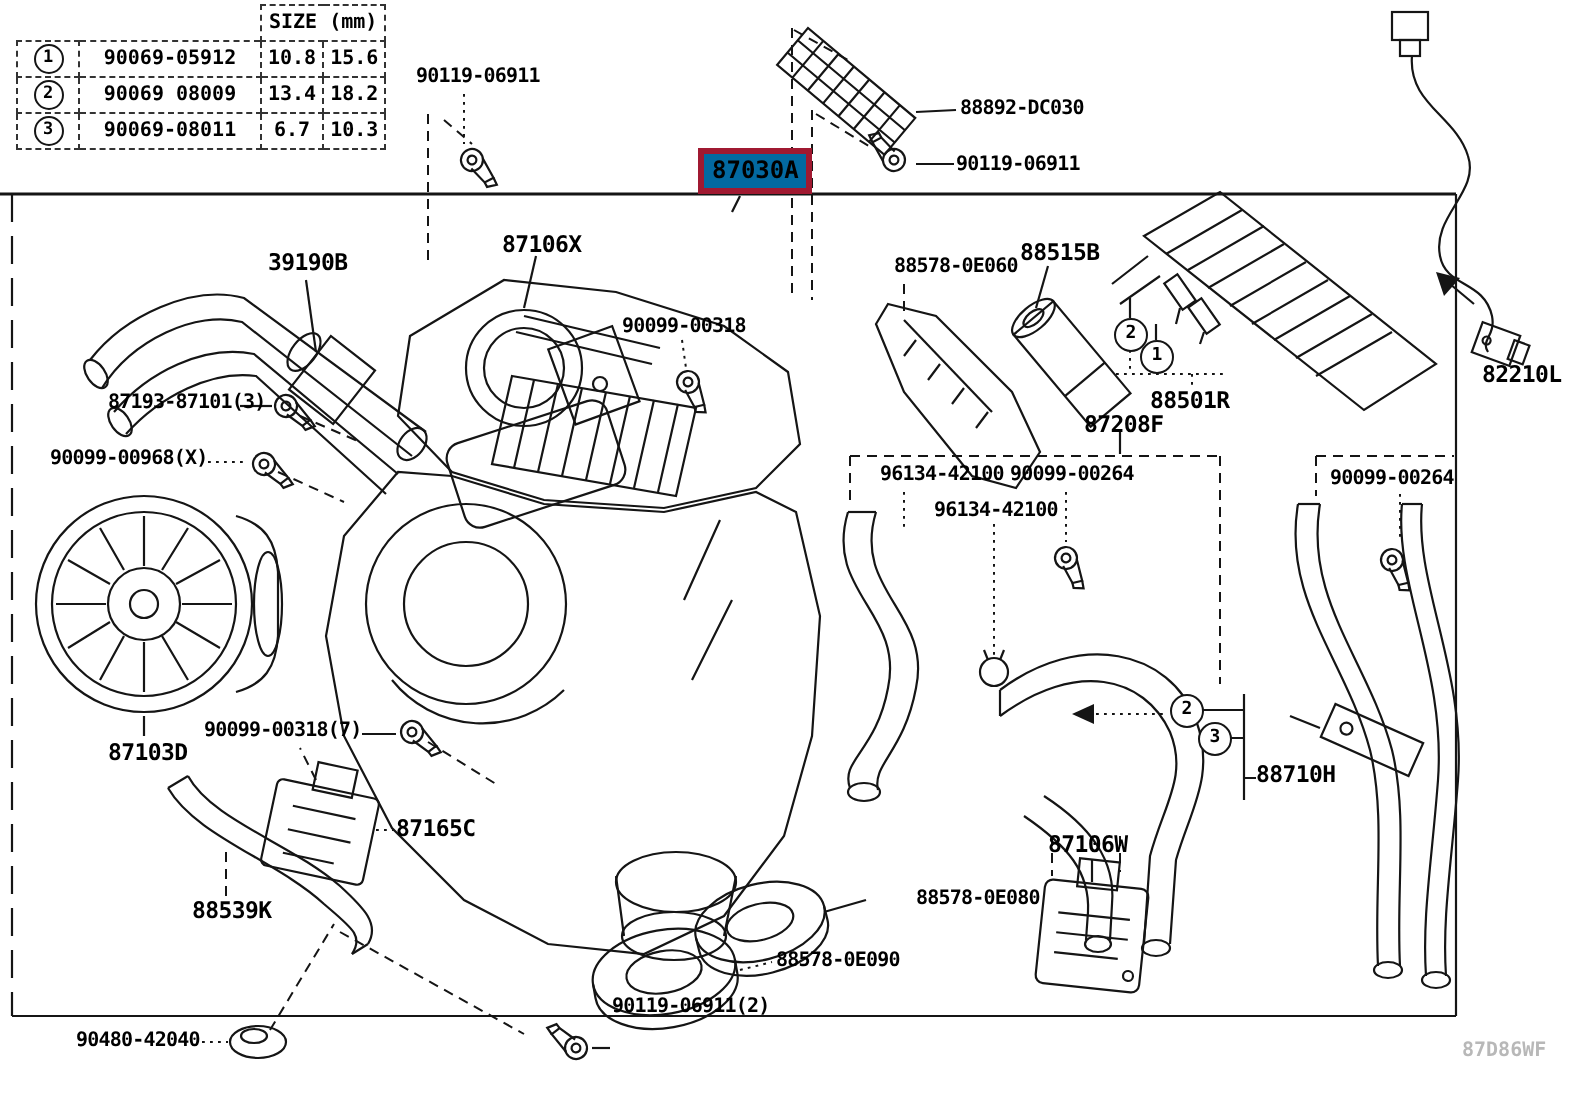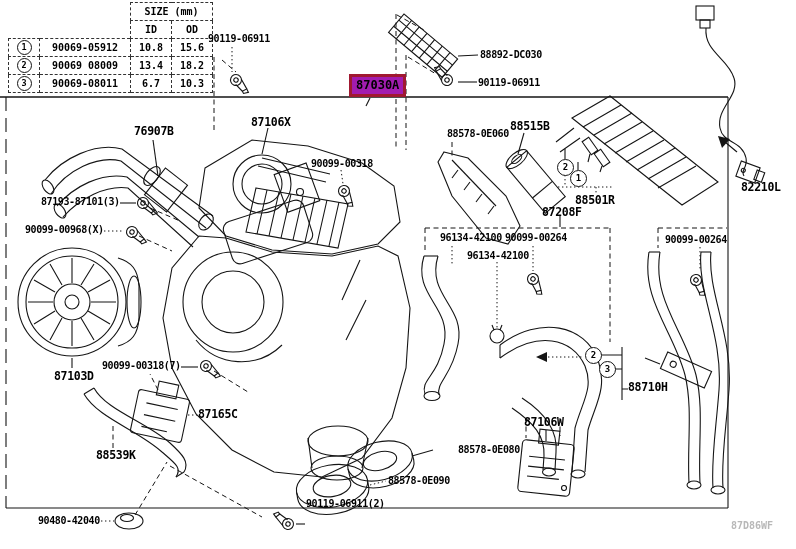--- a/index.html
+++ b/index.html
@@ -6,21 +6,21 @@
   #stage{position:relative;width:796px;height:549px;background:#fff;overflow:hidden;
          font-family:"DejaVu Sans Mono",monospace;}
   #art{position:absolute;left:0;top:0;z-index:1;}
   .s{fill:none;stroke:#151515;stroke-width:1.1;}
   .s2{fill:none;stroke:#151515;stroke-width:1.5;}
   .d{fill:none;stroke:#151515;stroke-width:1;stroke-dasharray:5 3.5;}
   .t{fill:none;stroke:#151515;stroke-width:1;stroke-dasharray:1.4 2.6;}
   .lbl{position:absolute;font-weight:bold;font-size:10px;letter-spacing:-0.4px;
        white-space:nowrap;color:#000;z-index:3;line-height:12px;}
   .lg{font-size:11.5px;letter-spacing:-0.3px;}
-  .hl{position:absolute;left:349px;top:74px;border:3px solid #a01931;background:#a21caf;
+  .hl{position:absolute;left:349px;top:74px;border:3px solid #a01931;background:#0369a1;
       padding:1px 4px 2px 4px;font-weight:bold;font-size:12px;letter-spacing:0;
       color:#000;z-index:4;line-height:14px;}
   .wm{position:absolute;left:731px;top:520px;font-size:10px;font-weight:bold;
       color:#b8b8b8;z-index:2;letter-spacing:0;}
   .callout{position:absolute;width:15px;height:15px;border:1.4px solid #151515;
       border-radius:50%;background:#fff;z-index:3;font-size:9px;font-weight:bold;
       display:flex;align-items:center;justify-content:center;line-height:15px;}
   table.size{position:absolute;left:8px;top:2px;border-collapse:collapse;z-index:3;
       font-size:10px;font-weight:bold;color:#000;background:transparent;}
   table.size td{border:1px dashed #333;padding:0 3px;text-align:center;height:17px;}
@@ -275,26 +275,20 @@
     <path class="s" d="M725,142 L737,152"></path>
   </g>
 </svg>
 
 <table class="size">
   <tbody>
         <tr>
     <td class="nb nc"></td>
           <td class="nb pn"></td>
     <td colspan="2">SIZE (mm)</td>
-  </tr>
-  <tr>
-    <td class="nb"></td>
-          <td class="nb"></td>
-    <td class="vc">ID</td>
-    <td class="vc">OD</td>
   </tr>
   <tr>
     <td class="nc"><span class="cnum">1</span></td>
     <td class="pn">90069-05912</td>
     <td>10.8</td>
     <td>15.6</td>
   </tr>
   <tr>
     <td class="nc"><span class="cnum">2</span></td>
     <td class="pn">90069 08009</td>
@@ -308,29 +302,29 @@
     <td>10.3</td>
   </tr>
 </tbody>
     </table>
 
 <div class="hl">87030A</div>
 
 <div class="lbl" style="left:208px;top:33px">90119-06911</div>
 <div class="lbl" style="left:480px;top:49px">88892-DC030</div>
 <div class="lbl" style="left:478px;top:77px">90119-06911</div>
-<div class="lbl lg" style="left:134px;top:125px">76907B</div>
+<div class="lbl lg" style="left:134px;top:125px">39190B</div>
 <div class="lbl lg" style="left:251px;top:116px">87106X</div>
 <div class="lbl" style="left:311px;top:158px">90099-00318</div>
 <div class="lbl" style="left:447px;top:128px">88578-0E060</div>
 <div class="lbl lg" style="left:510px;top:120px">88515B</div>
 <div class="lbl lg" style="left:575px;top:194px">88501R</div>
 <div class="lbl lg" style="left:542px;top:206px">87208F</div>
 <div class="lbl lg" style="left:741px;top:181px">82210L</div>
-<div class="lbl" style="left:41px;top:196px">87193-87101(3)</div>
+<div class="lbl" style="left:54px;top:196px">87193-87101(3)</div>
 <div class="lbl" style="left:25px;top:224px">90099-00968(X)</div>
 <div class="lbl" style="left:440px;top:232px">96134-42100</div>
 <div class="lbl" style="left:505px;top:232px">90099-00264</div>
 <div class="lbl" style="left:467px;top:250px">96134-42100</div>
 <div class="lbl" style="left:665px;top:234px">90099-00264</div>
 <div class="lbl lg" style="left:54px;top:370px">87103D</div>
 <div class="lbl" style="left:102px;top:360px">90099-00318(7)</div>
 <div class="lbl lg" style="left:198px;top:408px">87165C</div>
 <div class="lbl lg" style="left:96px;top:449px">88539K</div>
 <div class="lbl lg" style="left:628px;top:381px">88710H</div>

